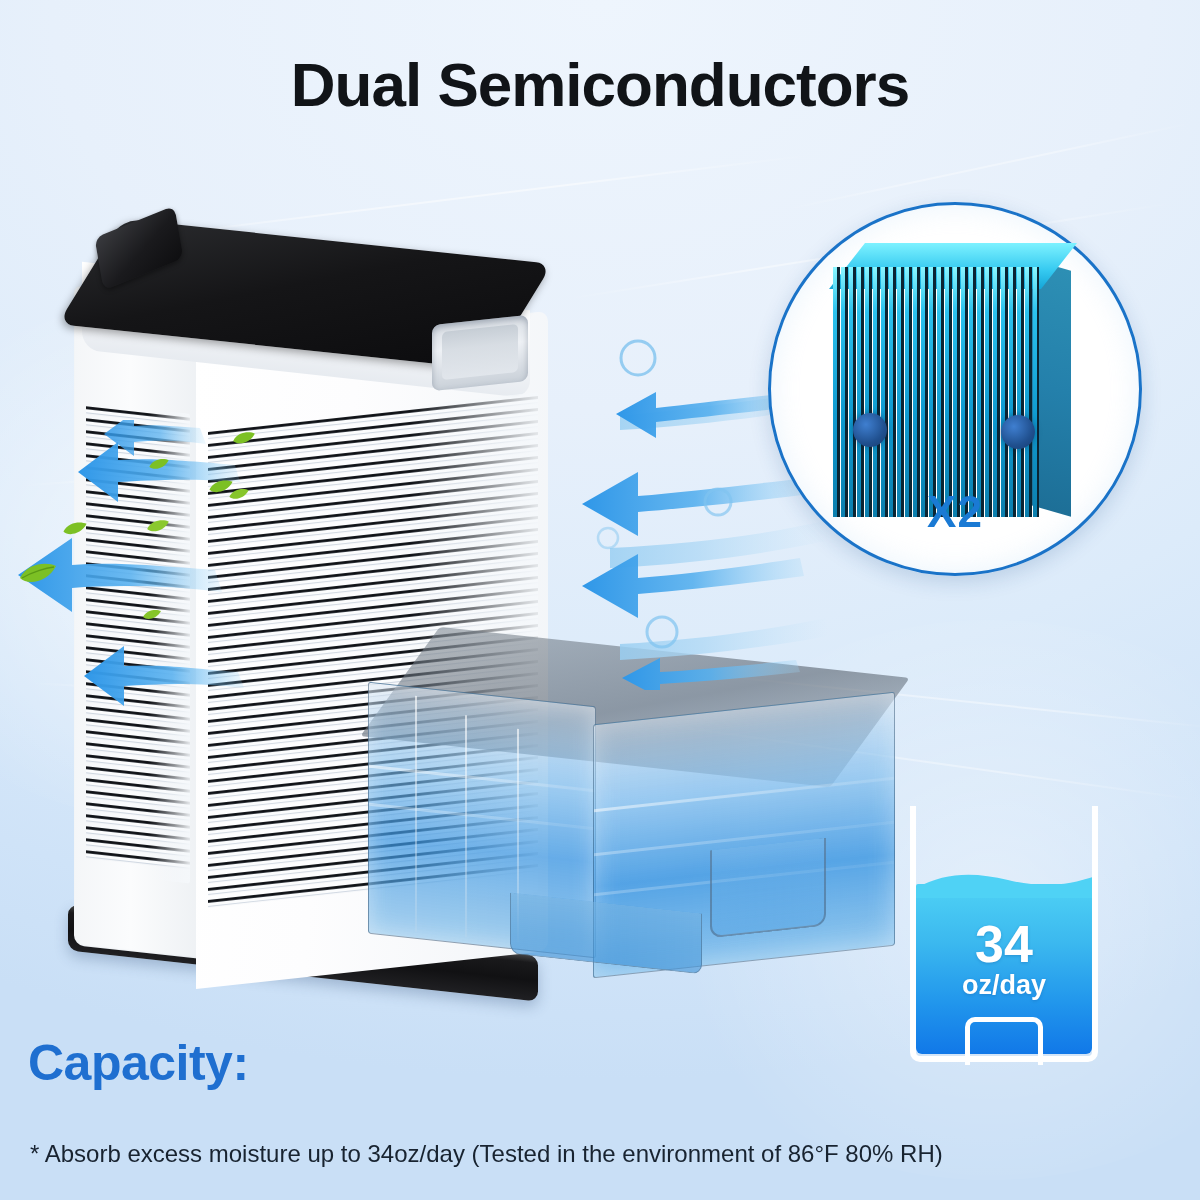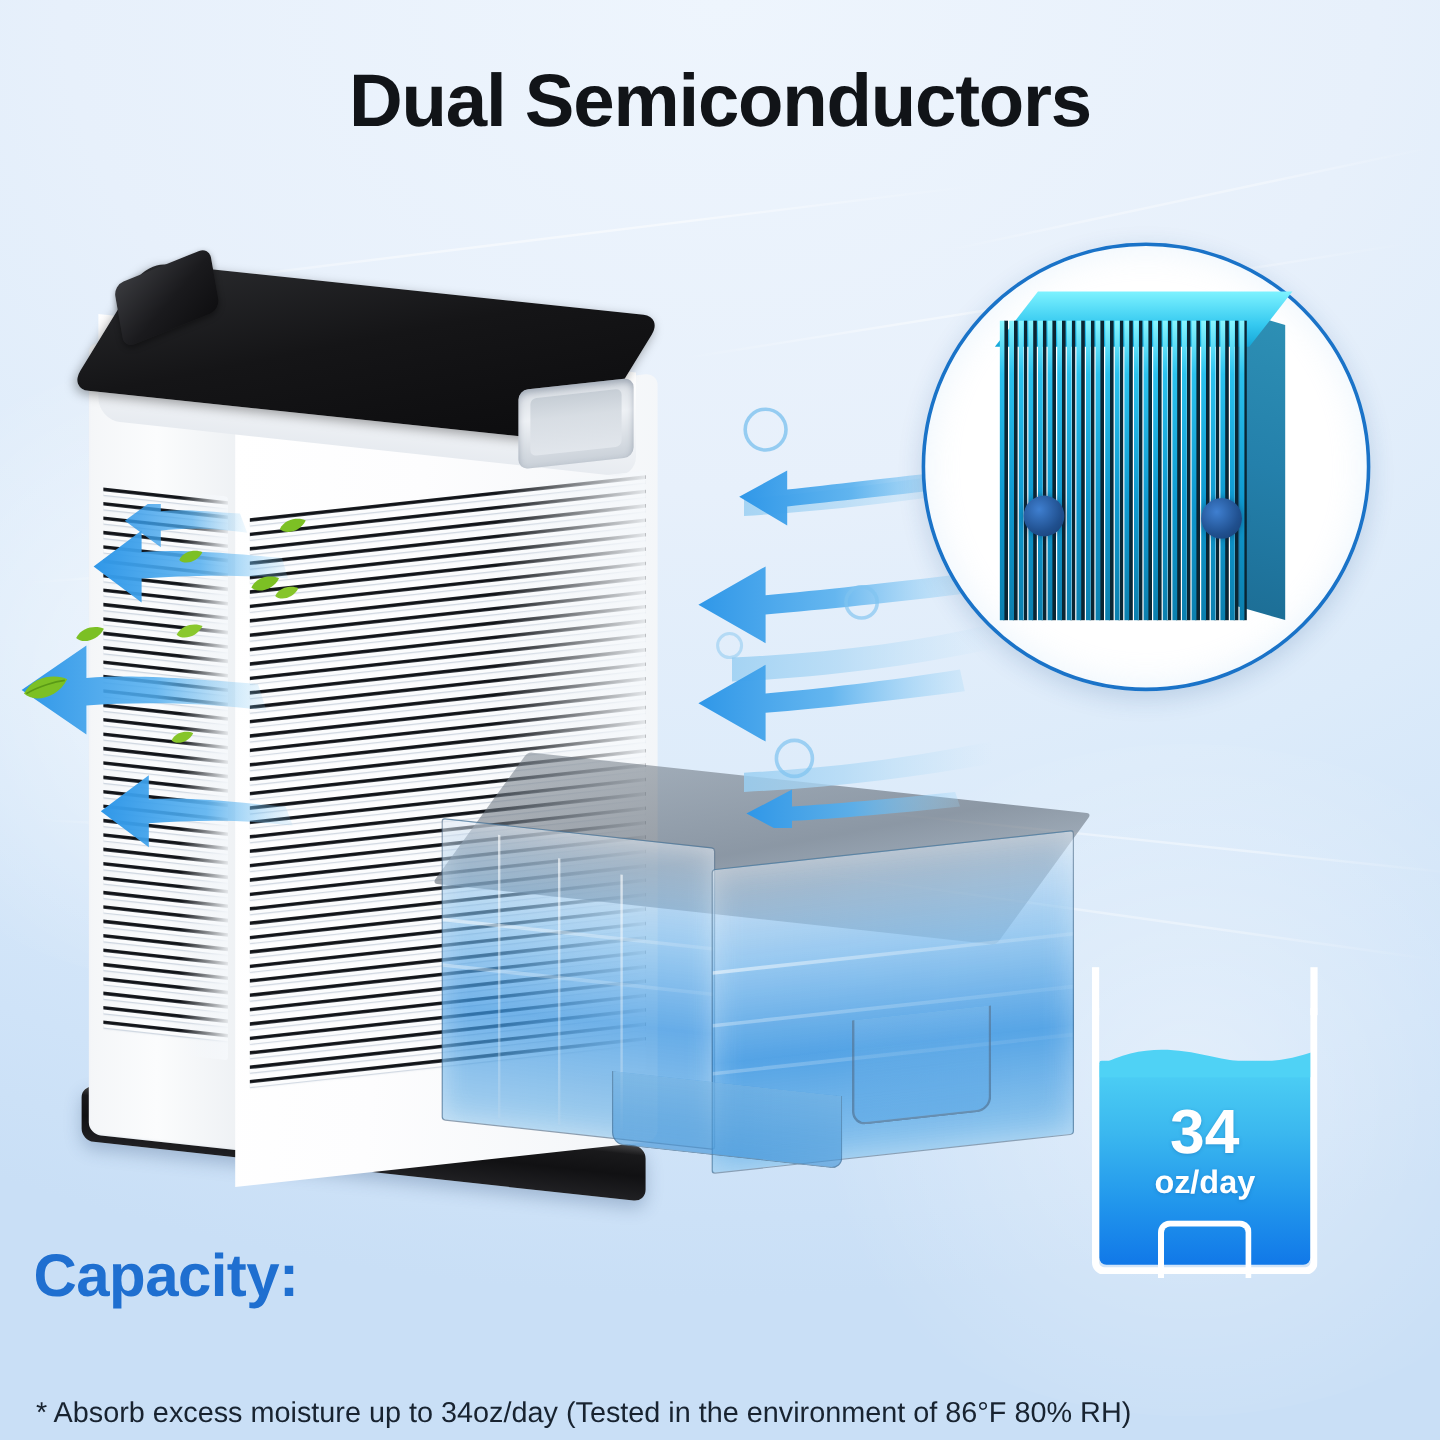--- a/index.html
+++ b/index.html
@@ -270,21 +270,21 @@
   .cap-value{
     font-size:86px;font-weight:bold;margin-left:14px;line-height:1;
     background:linear-gradient(180deg,#67d3f7 0%,#3ca9ef 45%,#1f8ae4 100%);
     -webkit-background-clip:text;background-clip:text;color:transparent;
     letter-spacing:-2px;
   }
 
   
   #footnote{
     position:absolute;left:30px;top:1140px;width:1150px;
-    font-size:24px;color:#182330;font-weight:400;white-space:nowrap;margin-top:24px;
+    font-size:24px;color:#182330;font-weight:400;white-space:nowrap;
   }
 </style>
 </head>
 <body>
 
 <div id="stage">
 
   <div class="swoosh" style="position:absolute;inset:0;">
     <div class="bigglow" style="left:-140px;top:300px;width:620px;height:520px;"></div>
     <div class="bigglow" style="left:640px;top:620px;width:700px;height:560px;opacity:.7;"></div>
@@ -515,20 +515,21 @@
           <i style="left: 160px;"></i>
           <i style="left: 168px;"></i>
           <i style="left: 176px;"></i>
           <i style="left: 184px;"></i>
           <i style="left: 192px;"></i>
           <i style="left: 200px;"></i>
         </div>
       <div class="node" style="left:20px;top:170px;"></div>
       <div class="node" style="left:168px;top:172px;"></div>
     </div>
+    <div class="x2-label">X2</div>
   </div>
 
   <div id="oz-badge">
     <div class="oz-fill">
       <svg class="oz-wave" viewBox="0 0 180 28" preserveAspectRatio="none">
         <path d="M0 18 C30 2 58 2 92 10 C124 18 150 16 180 6 L180 28 L0 28 Z" fill="#4fd2f5"></path>
       </svg>
     </div>
     <div class="oz-num">34</div>
     <div class="oz-unit">oz/day</div>

